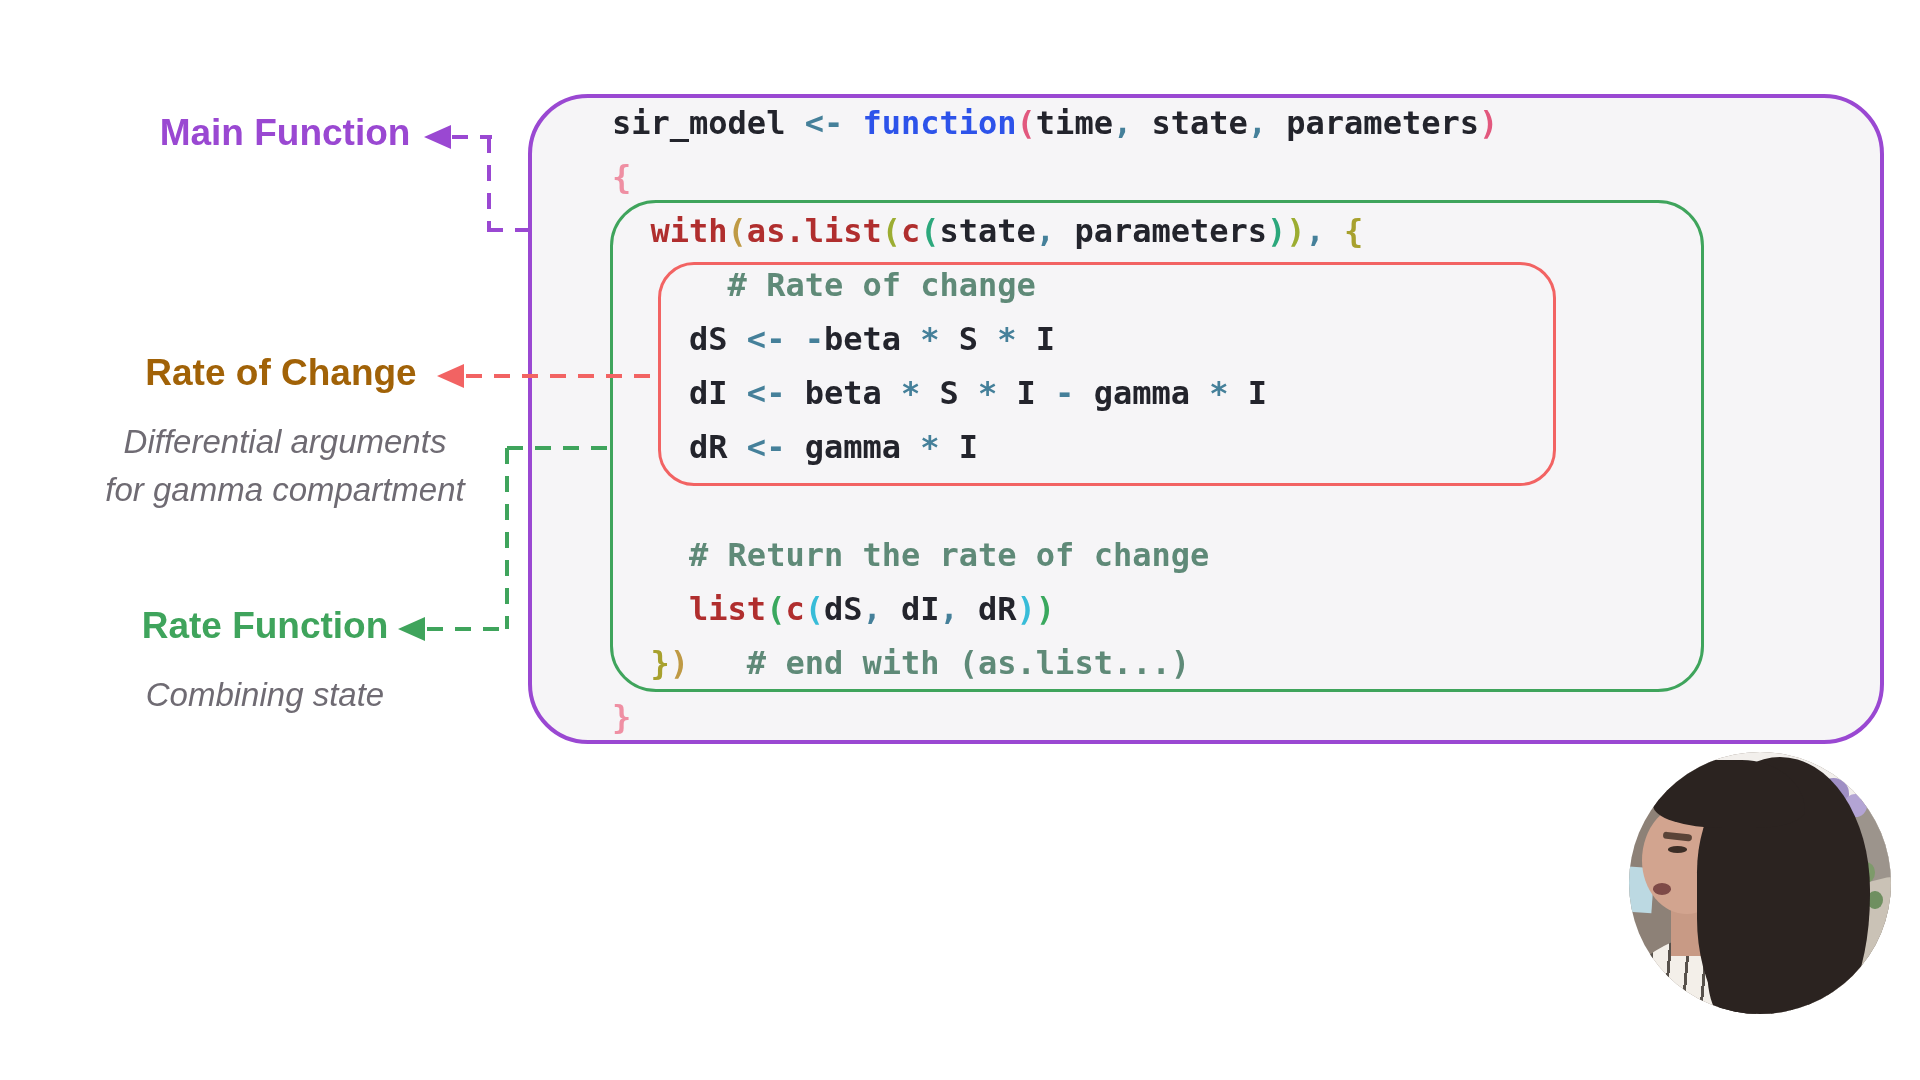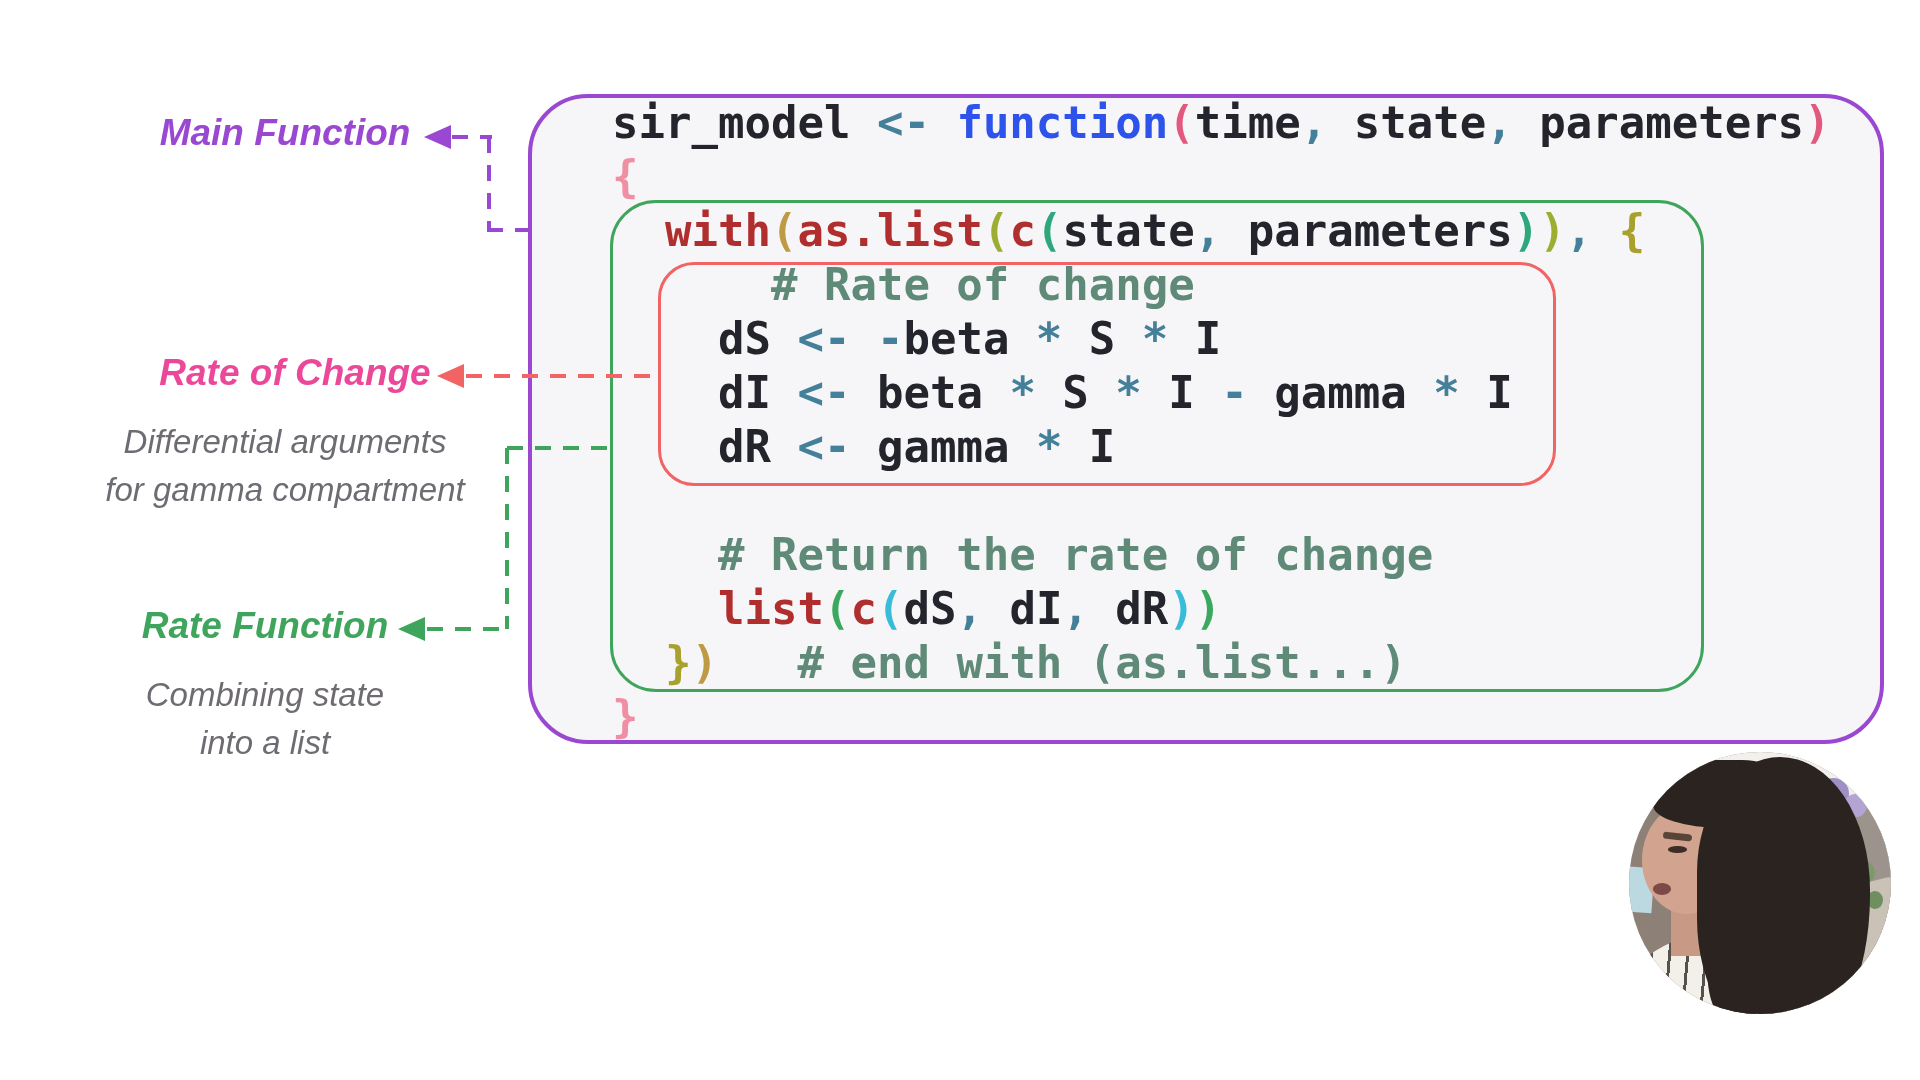--- a/index.html
+++ b/index.html
@@ -11,25 +11,25 @@
   .purple-box{left:528px;top:94px;width:1356px;height:650px;border:4px solid #9a48d2;
               border-radius:60px;background:#f6f5f7;}
   .green-box{left:610px;top:200px;width:1094px;height:492px;border:3px solid #3fa45c;
              border-radius:46px;}
   .red-box{left:658px;top:262px;width:898px;height:224px;border:3px solid #f26363;
            border-radius:36px;}
 
   
   .code-block{position:absolute;left:612px;top:96px;
               font-family:"DejaVu Sans Mono","Liberation Mono",monospace;
-              font-size:44px;font-weight:700;white-space:pre;}
+              font-size:32px;font-weight:700;white-space:pre;}
   .code-line{height:54px;line-height:54px;}
 
   
-  .ann-label{position:absolute;font-style:italic;font-weight:bold;font-size:37px;
+  .ann-label{position:absolute;font-weight:bold;font-size:37px;
              text-align:center;letter-spacing:0px;}
   .ann-sub{position:absolute;font-style:italic;font-size:33px;line-height:48px;
            text-align:center;color:#6f6b73;}
 
   
   .arrowhead{position:absolute;width:0;height:0;border-top:12px solid transparent;
              border-bottom:12px solid transparent;border-right:27px solid #000;}
   .dash-h{position:absolute;height:4px;}
   .dash-v{position:absolute;width:4px;}
 
@@ -68,32 +68,31 @@
   <div class="box red-box" style="border-color: rgb(242, 99, 99);"></div>
 
   <div class="code-block"><div class="code-line" style="padding-left: 0ch;"><span style="color: rgb(35, 36, 44);">sir_model </span><span style="color: rgb(69, 128, 154);">&lt;- </span><span style="color: rgb(45, 83, 234);">function</span><span style="color: rgb(226, 88, 126);">(</span><span style="color: rgb(35, 36, 44);">time</span><span style="color: rgb(69, 128, 154);">, </span><span style="color: rgb(35, 36, 44);">state</span><span style="color: rgb(69, 128, 154);">, </span><span style="color: rgb(35, 36, 44);">parameters</span><span style="color: rgb(226, 88, 126);">)</span></div><div class="code-line" style="padding-left: 0ch;"><span style="color: rgb(239, 143, 163);">{</span></div><div class="code-line" style="padding-left: 2ch;"><span style="color: rgb(176, 46, 46);">with</span><span style="color: rgb(191, 154, 69);">(</span><span style="color: rgb(176, 46, 46);">as.list</span><span style="color: rgb(156, 173, 50);">(</span><span style="color: rgb(176, 46, 46);">c</span><span style="color: rgb(44, 168, 124);">(</span><span style="color: rgb(35, 36, 44);">state</span><span style="color: rgb(69, 128, 154);">, </span><span style="color: rgb(35, 36, 44);">parameters</span><span style="color: rgb(44, 168, 124);">)</span><span style="color: rgb(156, 173, 50);">)</span><span style="color: rgb(69, 128, 154);">, </span><span style="color: rgb(168, 161, 46);">{</span></div><div class="code-line" style="padding-left: 6ch;"><span style="color: rgb(95, 138, 120);"># Rate of change</span></div><div class="code-line" style="padding-left: 4ch;"><span style="color: rgb(35, 36, 44);">dS </span><span style="color: rgb(69, 128, 154);">&lt;- -</span><span style="color: rgb(35, 36, 44);">beta </span><span style="color: rgb(69, 128, 154);">* </span><span style="color: rgb(35, 36, 44);">S </span><span style="color: rgb(69, 128, 154);">* </span><span style="color: rgb(35, 36, 44);">I</span></div><div class="code-line" style="padding-left: 4ch;"><span style="color: rgb(35, 36, 44);">dI </span><span style="color: rgb(69, 128, 154);">&lt;- </span><span style="color: rgb(35, 36, 44);">beta </span><span style="color: rgb(69, 128, 154);">* </span><span style="color: rgb(35, 36, 44);">S </span><span style="color: rgb(69, 128, 154);">* </span><span style="color: rgb(35, 36, 44);">I </span><span style="color: rgb(69, 128, 154);">- </span><span style="color: rgb(35, 36, 44);">gamma </span><span style="color: rgb(69, 128, 154);">* </span><span style="color: rgb(35, 36, 44);">I</span></div><div class="code-line" style="padding-left: 4ch;"><span style="color: rgb(35, 36, 44);">dR </span><span style="color: rgb(69, 128, 154);">&lt;- </span><span style="color: rgb(35, 36, 44);">gamma </span><span style="color: rgb(69, 128, 154);">* </span><span style="color: rgb(35, 36, 44);">I</span></div><div class="code-line" style="padding-left: 0ch;"></div><div class="code-line" style="padding-left: 4ch;"><span style="color: rgb(95, 138, 120);"># Return the rate of change</span></div><div class="code-line" style="padding-left: 4ch;"><span style="color: rgb(176, 46, 46);">list</span><span style="color: rgb(58, 168, 94);">(</span><span style="color: rgb(176, 46, 46);">c</span><span style="color: rgb(56, 188, 216);">(</span><span style="color: rgb(35, 36, 44);">dS</span><span style="color: rgb(69, 128, 154);">, </span><span style="color: rgb(35, 36, 44);">dI</span><span style="color: rgb(69, 128, 154);">, </span><span style="color: rgb(35, 36, 44);">dR</span><span style="color: rgb(56, 188, 216);">)</span><span style="color: rgb(58, 168, 94);">)</span></div><div class="code-line" style="padding-left: 2ch;"><span style="color: rgb(168, 161, 46);">}</span><span style="color: rgb(191, 154, 69);">)</span><span style="color: rgb(35, 36, 44);">   </span><span style="color: rgb(95, 138, 120);"># end with (as.list...)</span></div><div class="code-line" style="padding-left: 0ch;"><span style="color: rgb(239, 143, 163);">}</span></div></div>
 
   <div class="ann-label" style="left: 130px; top: 112px; width: 310px; color: rgb(154, 72, 210);">Main Function</div>
   <div class="arrowhead" style="left: 424px; top: 125px; border-right-color: rgb(154, 72, 210);"></div>
   <div class="dash-h" style="left: 452px; top: 135px; width: 40px; background: repeating-linear-gradient(90deg, rgb(154, 72, 210) 0px, rgb(154, 72, 210) 16px, transparent 16px, transparent 28px);"></div>
   <div class="dash-v" style="left: 487px; top: 137px; height: 95px; background: repeating-linear-gradient(rgb(154, 72, 210) 0px, rgb(154, 72, 210) 16px, transparent 16px, transparent 28px);"></div>
   <div class="dash-h" style="left: 487px; top: 228px; width: 44px; background: repeating-linear-gradient(90deg, rgb(154, 72, 210) 0px, rgb(154, 72, 210) 16px, transparent 16px, transparent 28px);"></div>
 
-  <div class="ann-label" style="left: 140px; top: 352px; width: 310px; color: #ec4899;">Rate of Change</div>
+  <div class="ann-label" style="left: 126px; top: 352px; width: 310px; color: #a16207;">Rate of Change</div>
   <div class="ann-sub" style="left:85px;top:418px;width:400px;">
     <div>Differential arguments</div>
     <div>for gamma compartment</div>
   </div>
   <div class="arrowhead" style="left: 437px; top: 364px; border-right-color: rgb(242, 99, 99);"></div>
   <div class="dash-h" style="left: 466px; top: 374px; width: 190px; background: repeating-linear-gradient(90deg, rgb(242, 99, 99) 0px, rgb(242, 99, 99) 16px, transparent 16px, transparent 28px);"></div>
 
   <div class="ann-label" style="left: 110px; top: 605px; width: 310px; color: rgb(63, 164, 92);">Rate Function</div>
   <div class="ann-sub" style="left:95px;top:671px;width:340px;">
     <div>Combining state</div>
-    <div>into a list</div>
   </div>
   <div class="arrowhead" style="left: 398px; top: 617px; border-right-color: rgb(63, 164, 92);"></div>
   <div class="dash-h" style="left: 427px; top: 627px; width: 80px; background: repeating-linear-gradient(90deg, rgb(63, 164, 92) 0px, rgb(63, 164, 92) 16px, transparent 16px, transparent 28px);"></div>
   <div class="dash-v" style="left: 505px; top: 448px; height: 181px; background: repeating-linear-gradient(rgb(63, 164, 92) 0px, rgb(63, 164, 92) 16px, transparent 16px, transparent 28px);"></div>
   <div class="dash-h" style="left: 507px; top: 446px; width: 104px; background: repeating-linear-gradient(90deg, rgb(63, 164, 92) 0px, rgb(63, 164, 92) 16px, transparent 16px, transparent 28px);"></div>
 
   <div class="webcam">
     <div class="cam-ceiling"></div>
     <div class="cam-wall-right"></div>
     <div class="cam-beige"></div>

